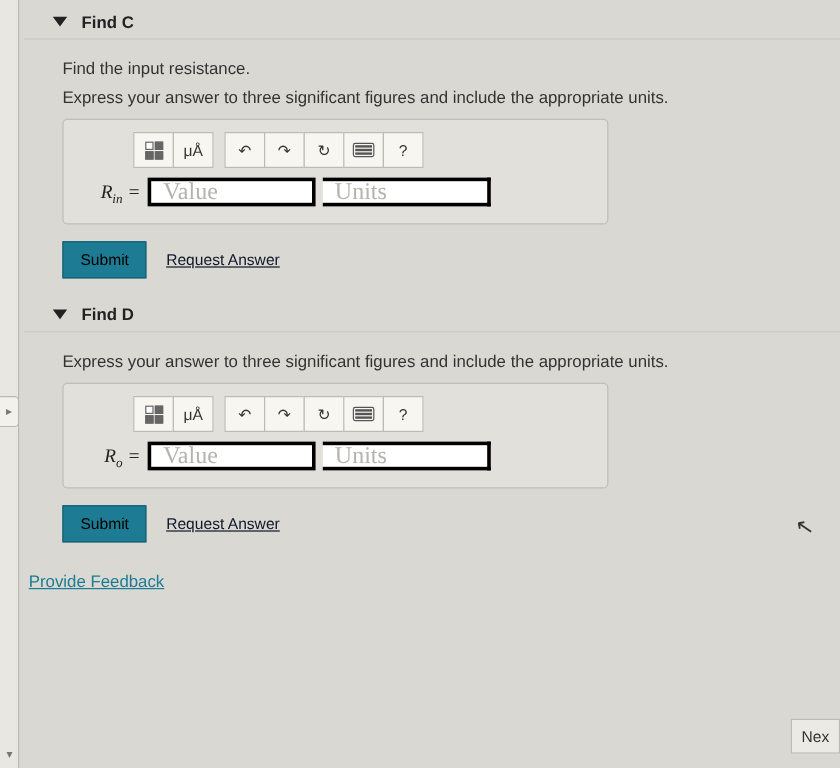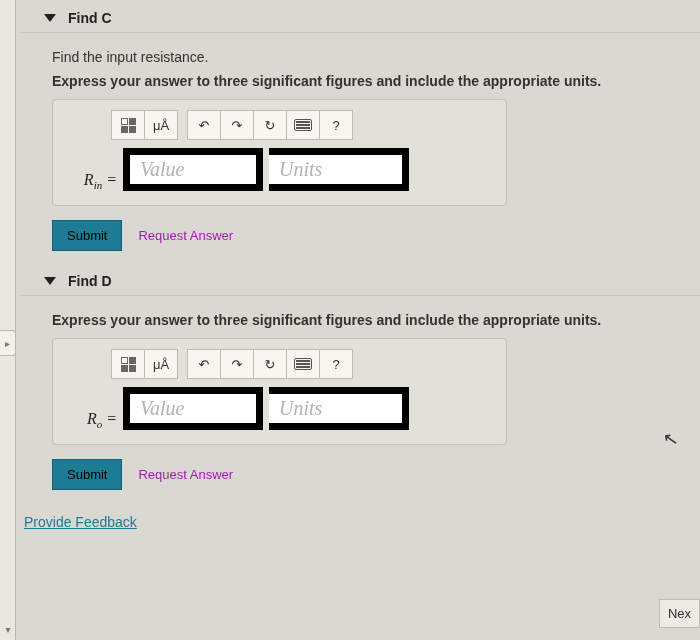--- a/index.html
+++ b/index.html
@@ -46,21 +46,21 @@
     }
     .triangle {
       width: 0; height: 0;
       border-left: 6px solid transparent;
       border-right: 6px solid transparent;
       border-top: 8px solid #222;
     }
     .part-title { font-weight: bold; font-size: 14px; color: #222; }
     .part-body { padding: 16px 16px 12px 24px; }
     .prompt { font-size: 14px; margin-bottom: 8px; color: #333; }
-    .prompt.bold { font-weight: bold; }
+    .prompt.bold { font-weight: normal; }
     .answer-box {
       border: 1px solid #bfbeb8;
       background: #e1e0da;
       padding: 10px 14px 14px 22px;
       border-radius: 4px;
       margin-top: 10px;
       width: 455px;
     }
     .toolbar {
       display: flex;
@@ -104,44 +104,44 @@
     .varlabel {
       font-family: 'Times New Roman', serif;
       font-style: italic;
       font-size: 16px;
       color: #222;
       width: 42px;
       text-align: right;
     }
     .varlabel sub { font-style: italic; font-size: 11px; }
     .value-input, .units-input {
-      height: 43px;
+      height: 24px;
       background: #fff;
-      border: 7px solid #000000;
+      border: 3px solid #000000;
       font-family: 'Times New Roman', serif;
-      font-style: italic;
       font-size: 20px;
       color: #b4b3ad;
       padding: 0 10px;
       display: flex;
       align-items: center;
     }
     .value-input { width: 140px; }
     .units-input { width: 140px; border-left: none; }
     .actions { margin-top: 14px; display:flex; align-items:center; gap: 16px; }
     .submit-btn {
       background: #1d7b93;
       color: #000000;
       border: 1px solid #155f72;
       padding: 7px 14px;
       font-size: 13px;
       cursor: pointer;
     }
     .request-link {
-      color: #a21caf;
+      color: #0f172a;
+      text-decoration: underline;
       font-size: 13px;
       cursor: pointer;
     }
     .feedback {
       color: #1d7b93;
       text-decoration: underline;
       font-size: 14px;
       cursor: pointer;
       margin-top: 12px;
       margin-left: 24px;

